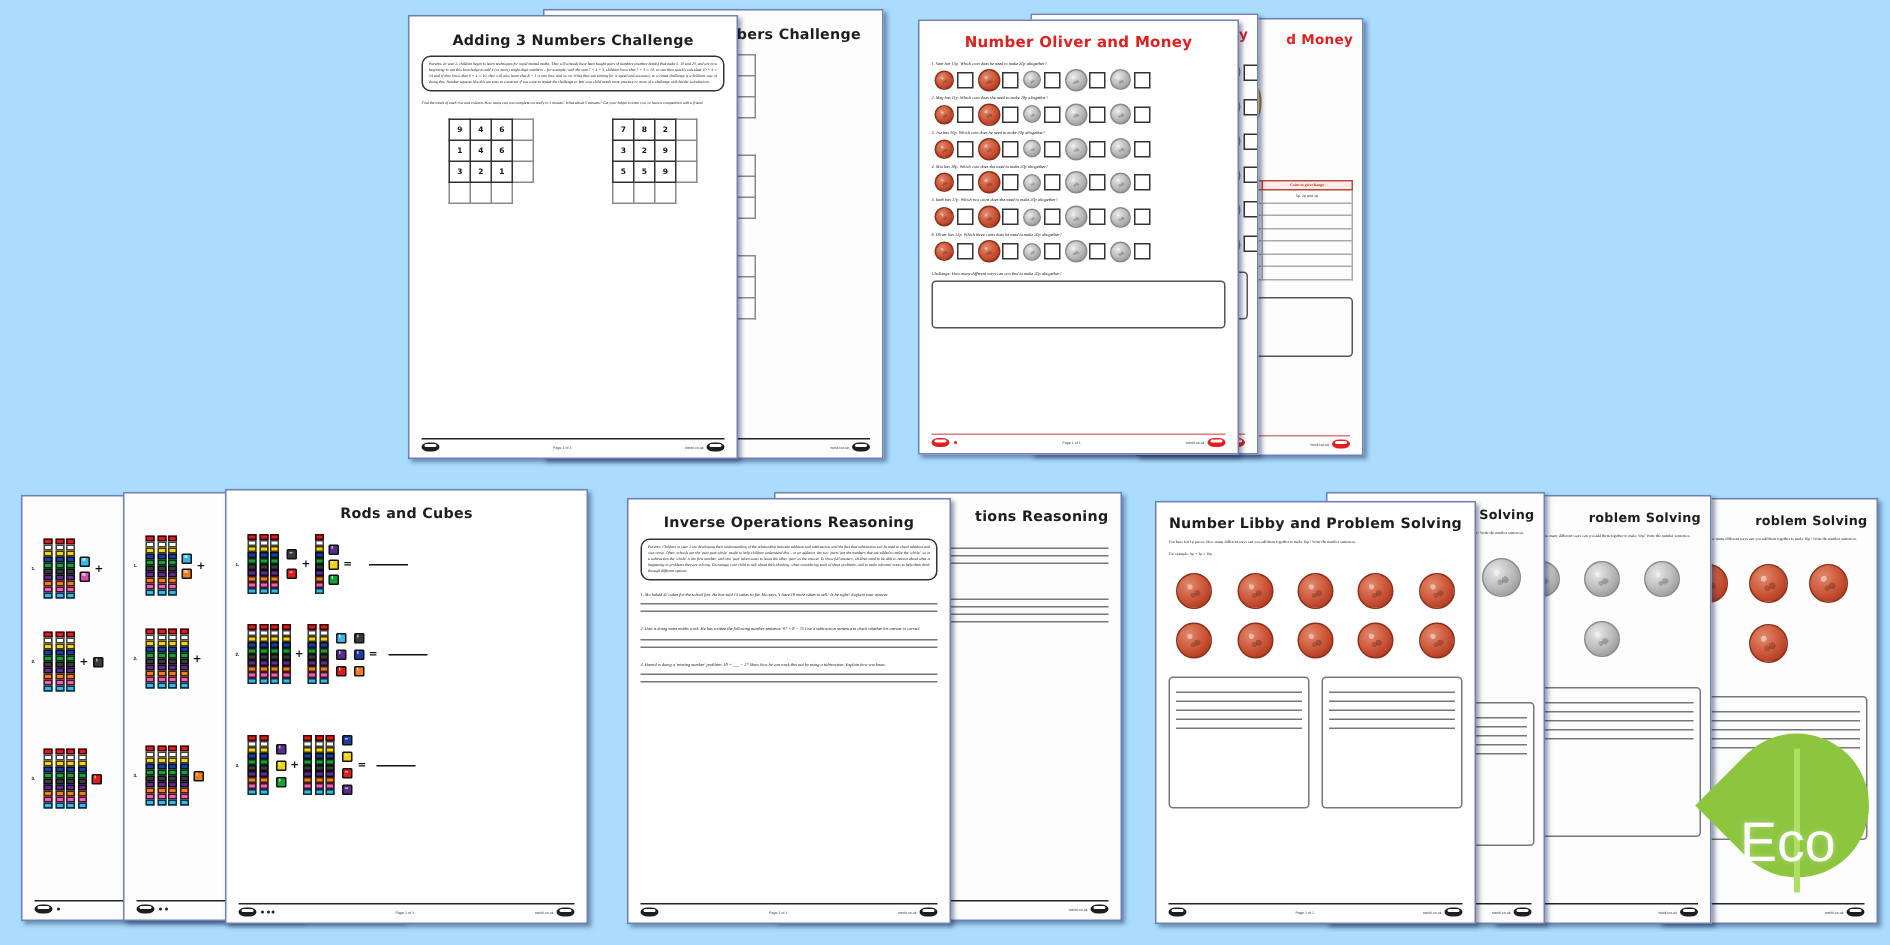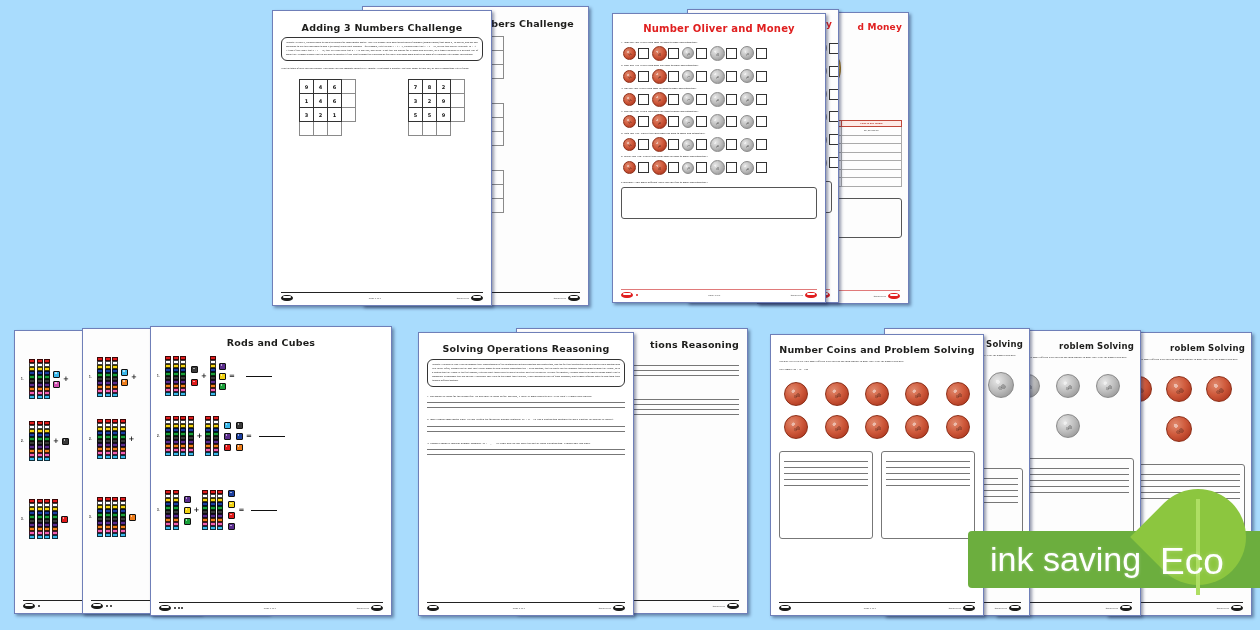--- a/index.html
+++ b/index.html
@@ -1354,21 +1354,21 @@
           <div class="footr">
               <span class="footc">twinkl.co.uk</span>
               <span class="logo"></span>
             </div>
         </div>
       </div>
     </div>
 
     <div class="sheet" style="left:0px;top:6px;width:214px;height:282px;">
       <div class="sheet-inner" style="padding:5px 8px 0 8px;">
-        <div class="wtitle" style="font-size:9.5px;margin-top:5px;">Solving Operations Reasoning</div>
+        <div class="wtitle" style="font-size:9.5px;margin-top:5px;">Inverse Operations Reasoning</div>
         <div class="parentbox" style="margin-top:5px;">
           <div class="tiny">Parents: Children in year 2 are developing their understanding of the relationship between addition and subtraction, and the fact that subtraction can be used to check addition and vice versa. Often, schools use the 'part-part-whole' model to help children understand this – in an addition, the two 'parts' are the numbers that are added to make the 'whole', so in a subtraction the 'whole' is the first number, with one 'part' taken away to leave the other 'part' as the answer. To show full mastery, children need to be able to reason about what is happening in problems they are solving. Encourage your child to talk about their thinking, when considering each of these problems, and to make informal notes to help them think through different options.</div>
         </div>
         <div class="q" style="margin-top:7px;">1. Mo baked 32 cakes for the school fair. He has sold 15 cakes so far. Mo says, 'I have 16 more cakes to sell.' Is he right? Explain your answer.</div>
         <div class="wline"></div>
         <div class="wline"></div>
         <div class="q" style="margin-top:9px;">2. Dan is doing some maths work. He has written the following number sentence: 67 + 8 = 75 Use a subtraction sentence to check whether his answer is correct.</div>
         <div class="wline"></div>
         <div class="wline"></div>
         <div class="q" style="margin-top:9px;">3. Hamid is doing a 'missing number' problem: 18 + ___ = 27 Show how he can work this out by using a subtraction. Explain how you know.</div>
@@ -1461,21 +1461,21 @@
           <div class="footr" style="margin-left:auto;">
               <span class="footc">twinkl.co.uk</span>
               <span class="logo"></span>
             </div>
         </div>
       </div>
     </div>
 
     <div class="sheet" style="left:0px;top:8px;width:212px;height:280px;">
       <div class="sheet-inner" style="padding:5px 8px 0 8px;">
-        <div class="wtitle" style="font-size:9.5px;margin-top:4px;">Number Coins and Problem Solving</div>
+        <div class="wtitle" style="font-size:9.5px;margin-top:4px;">Number Libby and Problem Solving</div>
         <div class="tiny up" style="margin-top:5px;text-align:left;">You have ten 1p pieces. How many different ways can you add them together to make 10p? Write the number sentences.</div>
         <div class="tiny up" style="margin-top:4px;text-align:left;">For example: 9p + 1p = 10p</div>
 
         <div style="display:grid;grid-template-columns:repeat(5,1fr);gap:9px 6px;margin-top:10px;justify-items:center;">
           <span class="coin copper" style="width:22px;height:22px;"></span>
           <span class="coin copper" style="width:22px;height:22px;"></span>
           <span class="coin copper" style="width:22px;height:22px;"></span>
           <span class="coin copper" style="width:22px;height:22px;"></span>
           <span class="coin copper" style="width:22px;height:22px;"></span>
           <span class="coin copper" style="width:22px;height:22px;"></span>
@@ -1507,24 +1507,19 @@
           <div class="footc">Page 1 of 1</div>
           <div class="footr">
               <span class="footc">twinkl.co.uk</span>
               <span class="logo"></span>
             </div>
         </div>
       </div>
     </div>
   </div>
 
-  <div style="position:absolute;left:968px;top:531px;width:292px;height:57px;">
-    <div class="ecobar" style="left:0;top:0;width:292px;height:57px;border-radius:4px 0 0 4px;">
-      <span class="ecotext" style="font-size:34px;margin-left:22px;">ink saving</span>
-    </div>
-  </div>
   <div style="position:absolute;left:1150px;top:489px;width:96px;height:96px;">
     <div class="leaf" style="left:0;top:0;width:96px;height:96px;"></div>
     <div class="leafmid" style="left:46px;top:10px;width:4px;height:96px;"></div>
   </div>
   <div class="ecoword" style="left:1160px;top:541px;font-size:37px;color:#fff;text-shadow:0 0 4px rgba(255,255,255,.3);">Eco</div>
 
 </div>
 
 </body></html>

